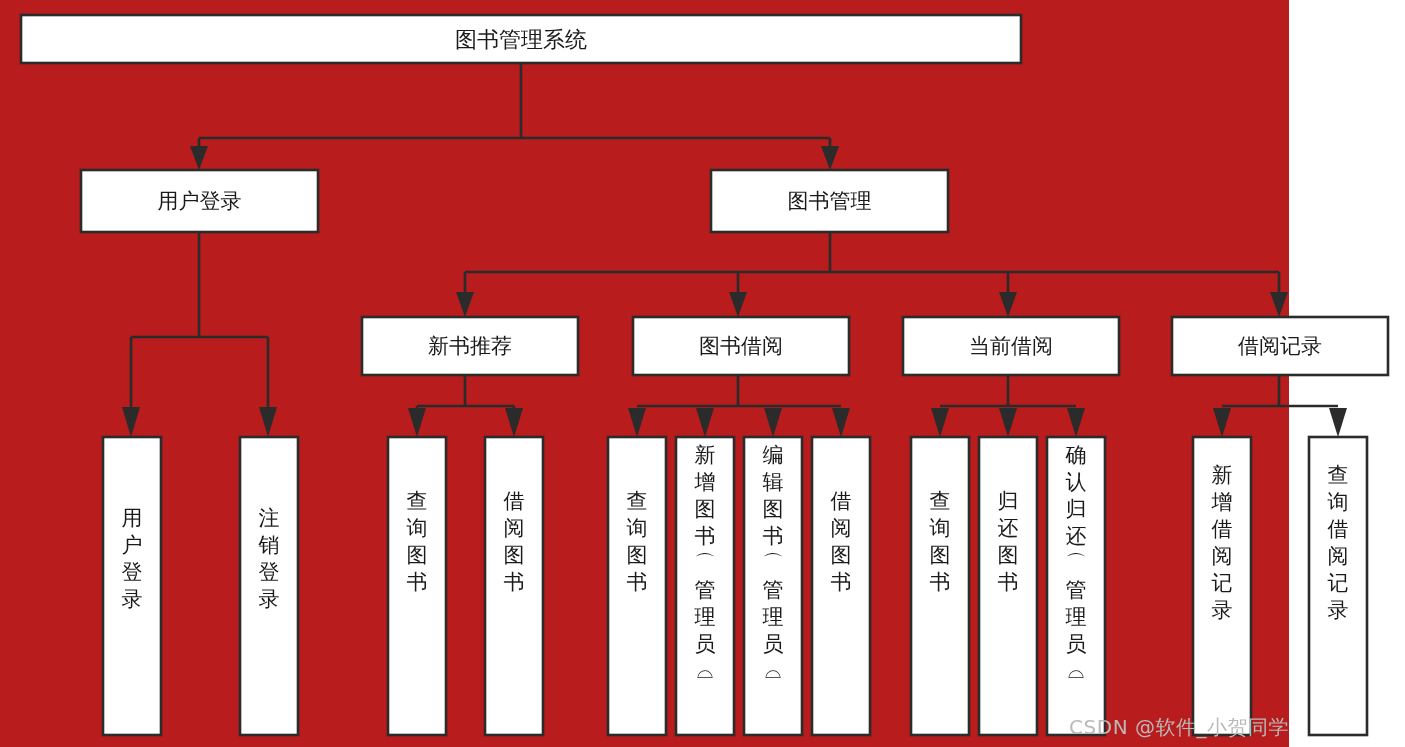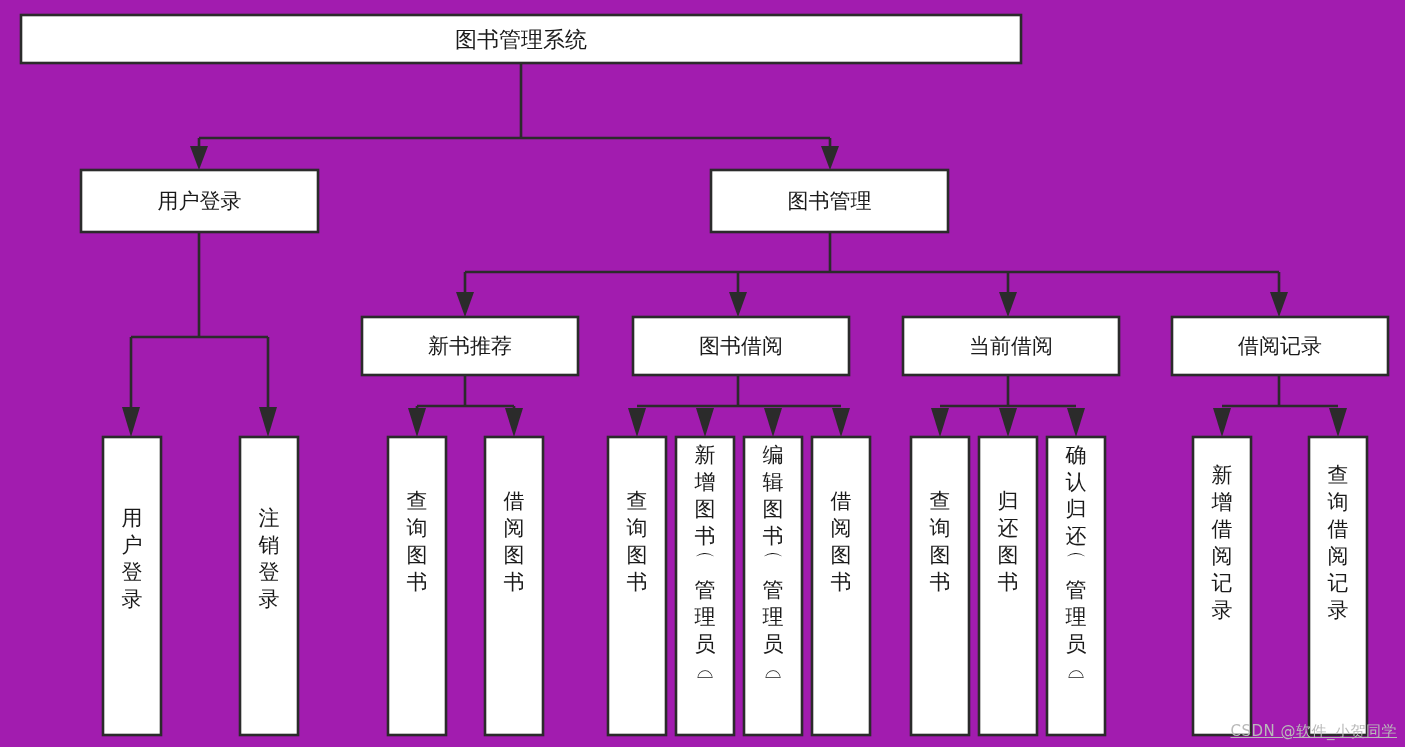--- a/index.html
+++ b/index.html
@@ -8,23 +8,24 @@
     background: #ffffff;
   }
   body {
     width: 1405px;
     height: 747px;
     font-family: "DejaVu Sans", "Liberation Sans", sans-serif;
     overflow: hidden;
   }
   #diagram-root {
     position: relative;
-    width: 1405px;
+    width: 1273px;
     height: 747px;
-    background: #a21caf;
+    background: #b91c1c;
+    padding-left: 16px;
   }
   svg.flow {
     position: absolute;
     top: 0;
     left: 0;
     width: 1405px;
     height: 747px;
   }
   .node-box {
     fill: #ffffff;
@@ -52,29 +53,28 @@
     stroke-width: 2.6;
     fill: none;
     stroke-linecap: butt;
   }
   .arrow-head {
     fill: #2b2b2b;
     stroke: none;
   }
   .watermark {
     position: absolute;
-    right: 8px;
+    right: 0;
     bottom: 6px;
     font-family: "DejaVu Sans", "Liberation Sans", sans-serif;
-    font-size: 15px;
+    font-size: 20px;
     color: #b9b9b9;
     letter-spacing: 0.5px;
     white-space: nowrap;
     user-select: none;
-    text-decoration: underline;
   }
 </style>
 </head>
 <body>
 
 <div id="diagram-root">
 
   <svg class="flow" viewBox="0 0 1405 747">
 
     <g>

